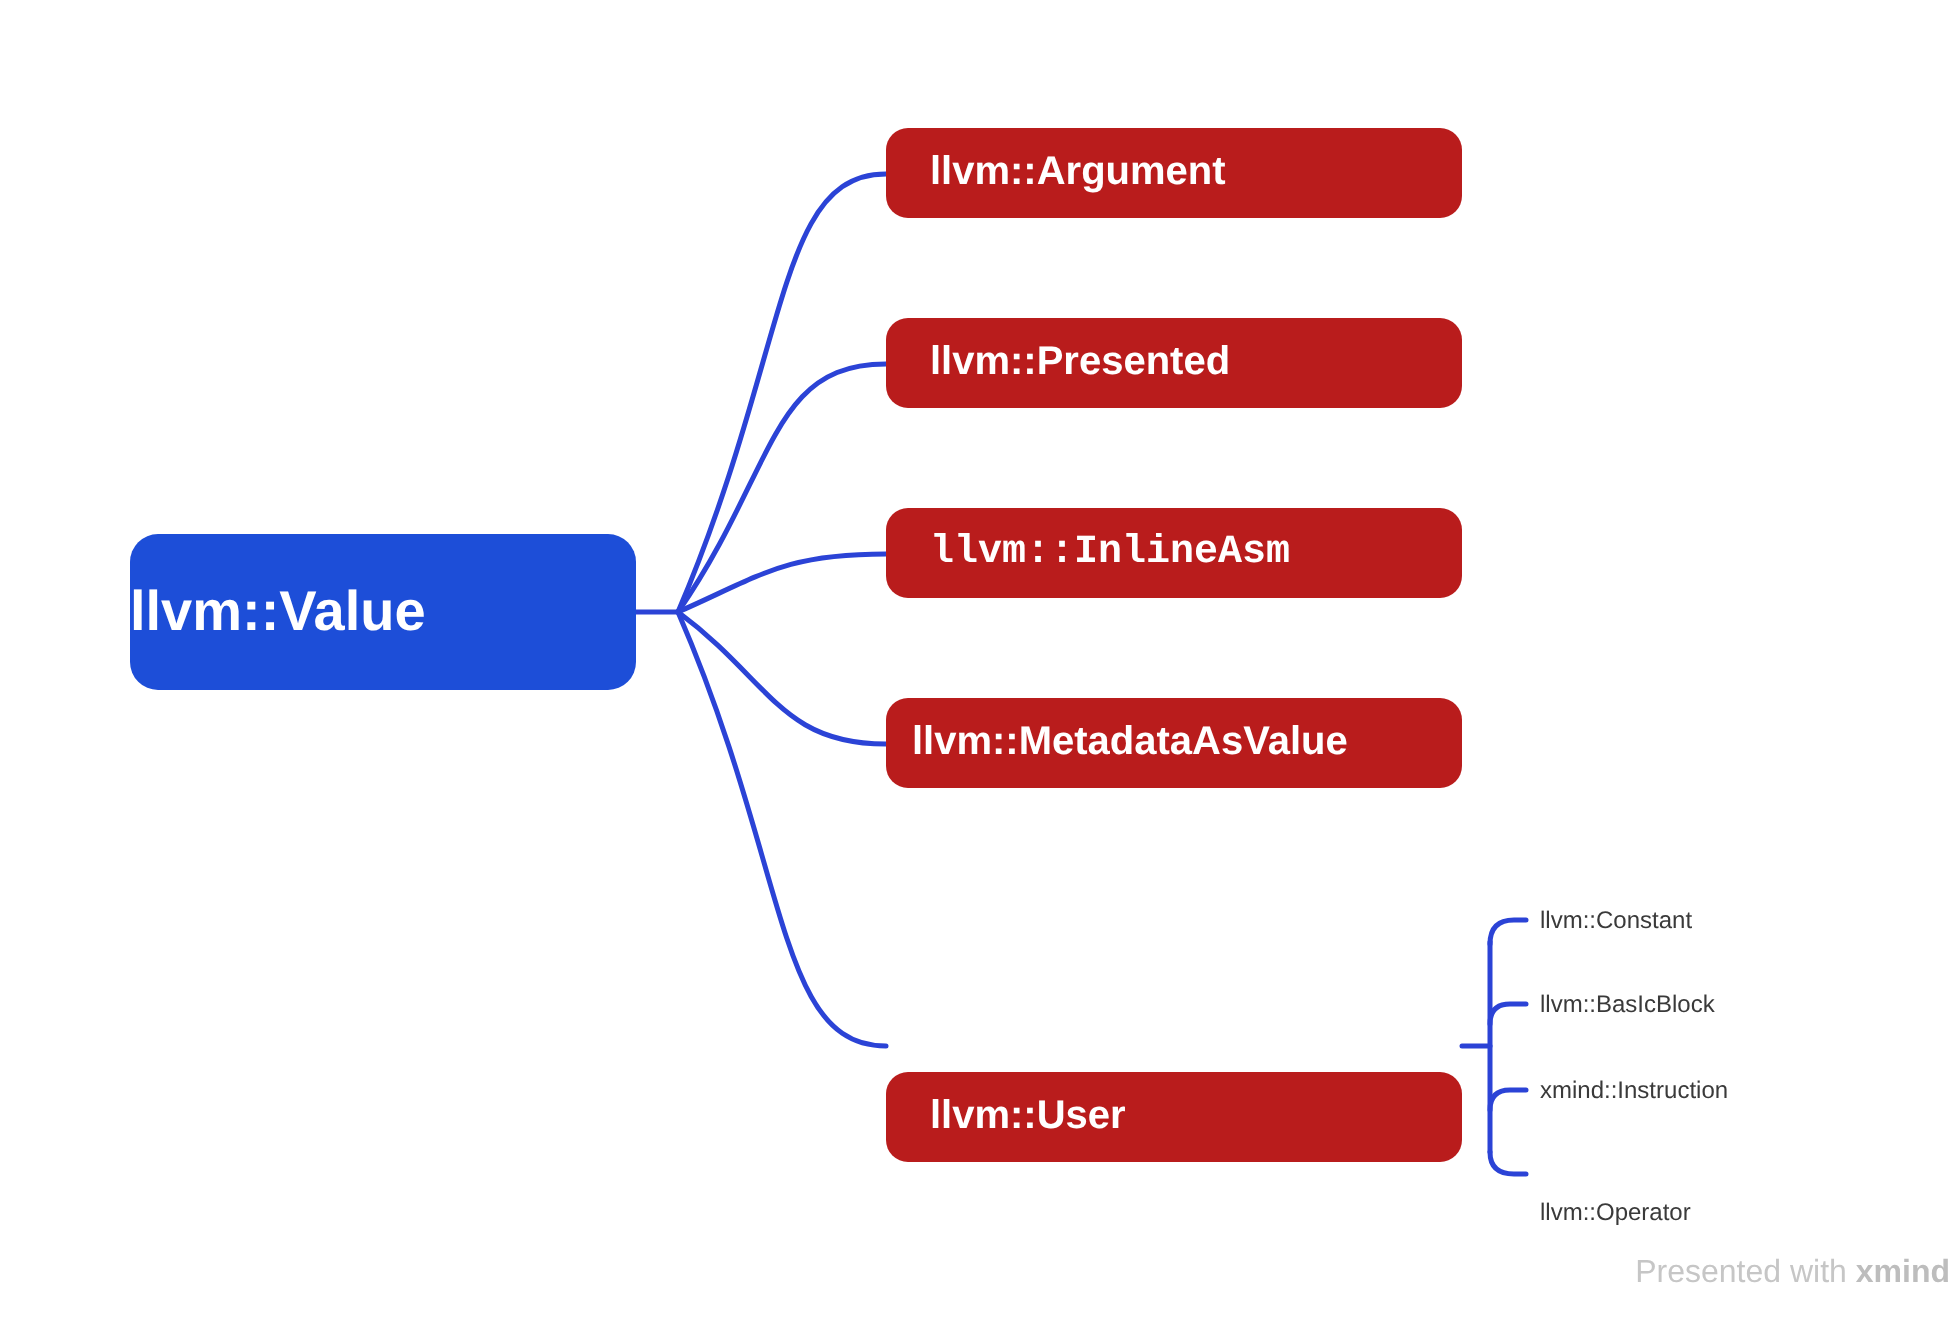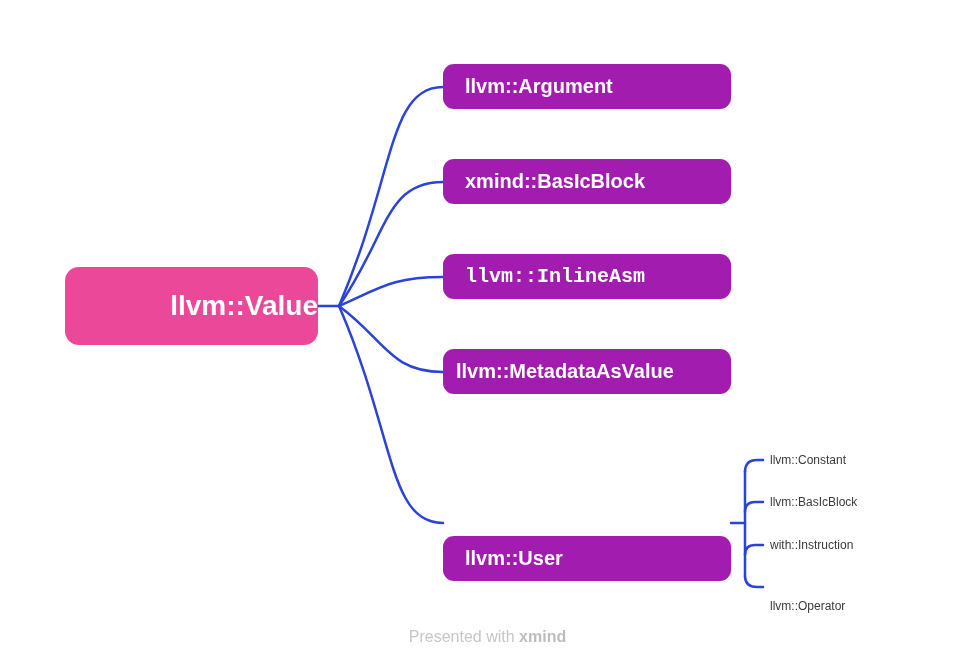--- a/index.html
+++ b/index.html
@@ -35,33 +35,32 @@
     display: flex;
     align-items: center;
     box-sizing: border-box;
     cursor: default;
   }
   .root-node {
     left: 65px;
     top: 267px;
     width: 253px;
     height: 78px;
-    background: #ec4899;
+    background: #1d4ed8;
     border-radius: 14px;
-    justify-content: flex-end;
+    justify-content: flex-start;
     color: #ffffff;
     font-size: 28px;
     font-weight: bold;
-    padding-left: 44px;
   }
   .child-node {
     left: 443px;
     width: 288px;
     height: 45px;
-    background: #a21caf;
+    background: #b91c1c;
     border-radius: 11px;
     padding-left: 22px;
     color: #ffffff;
     font-size: 20px;
     font-weight: bold;
   }
   .child-node.pos-0 { top: 64px; }
   .child-node.pos-1 { top: 159px; }
   .child-node.pos-2 { top: 254px; font-family: Liberation Mono, monospace; }
   .child-node.pos-3 { top: 349px; padding-left: 13px; }
@@ -78,21 +77,21 @@
   }
   .leaf-label.pos-0 { top: 460px; }
   .leaf-label.pos-1 { top: 502px; }
   .leaf-label.pos-2 { top: 545px; }
   .leaf-label.pos-3 { top: 587px; margin-top: 19px; }
   .footer {
     position: absolute;
     left: 0;
     top: 628px;
     width: 975px;
-    text-align: center;
+    text-align: right;
     font-size: 16px;
     color: #C6C6C6;
     z-index: 2;
   }
   .footer .brand {
     font-weight: bold;
     color: #BDBDBD;
   }
 </style>
 </head>
@@ -119,34 +118,34 @@
   </svg>
 
   <div class="node root-node">
     <span>llvm::Value</span>
   </div>
 
   <div class="node child-node pos-0">
     <span>llvm::Argument</span>
   </div>
   <div class="node child-node pos-1">
-    <span>xmind::BasIcBlock</span>
+    <span>llvm::Presented</span>
   </div>
   <div class="node child-node pos-2">
     <span>llvm::InlineAsm</span>
   </div>
   <div class="node child-node pos-3">
     <span>llvm::MetadataAsValue</span>
   </div>
   <div class="node child-node pos-4">
     <span>llvm::User</span>
   </div>
 
   <div class="leaf-label pos-0">llvm::Constant</div>
   <div class="leaf-label pos-1">llvm::BasIcBlock</div>
-  <div class="leaf-label pos-2">with::Instruction</div>
+  <div class="leaf-label pos-2">xmind::Instruction</div>
   <div class="leaf-label pos-3">llvm::Operator</div>
 
   <div class="footer">
     <span>Presented with </span><span class="brand">xmind</span>
   </div>
 
 </div>
 
 </body></html>

